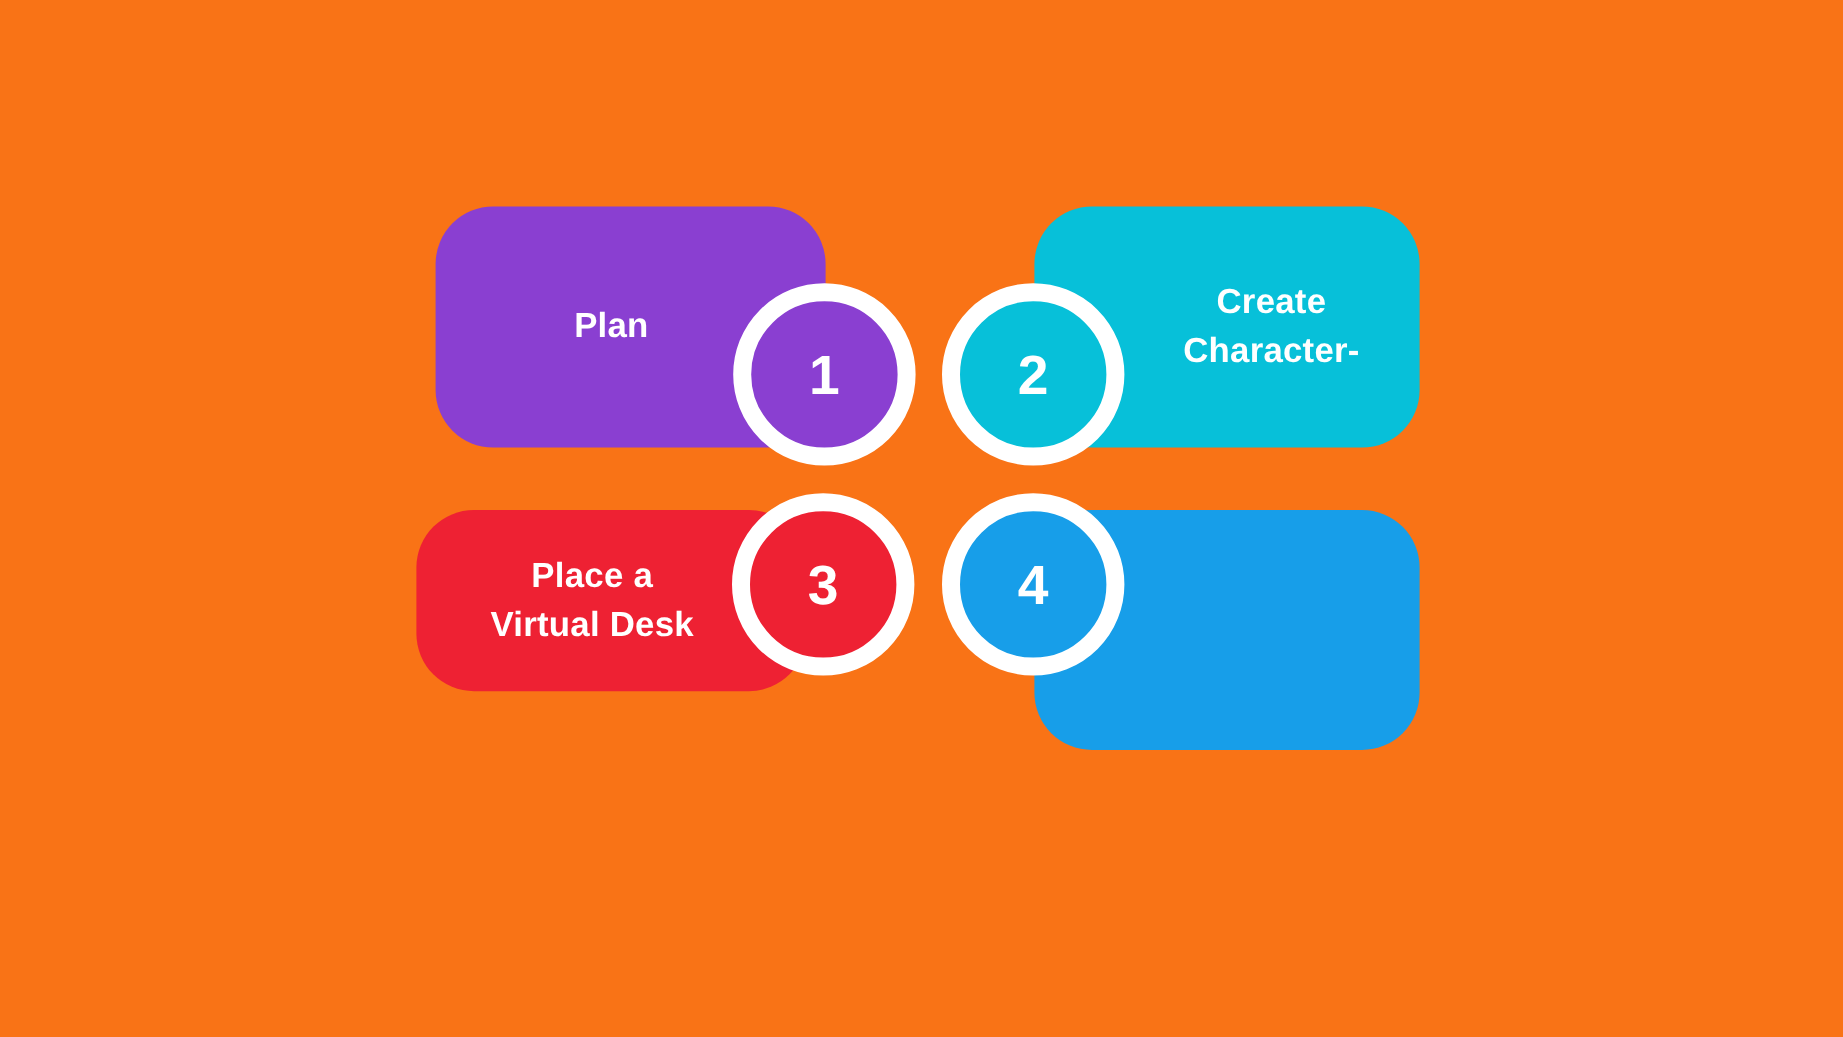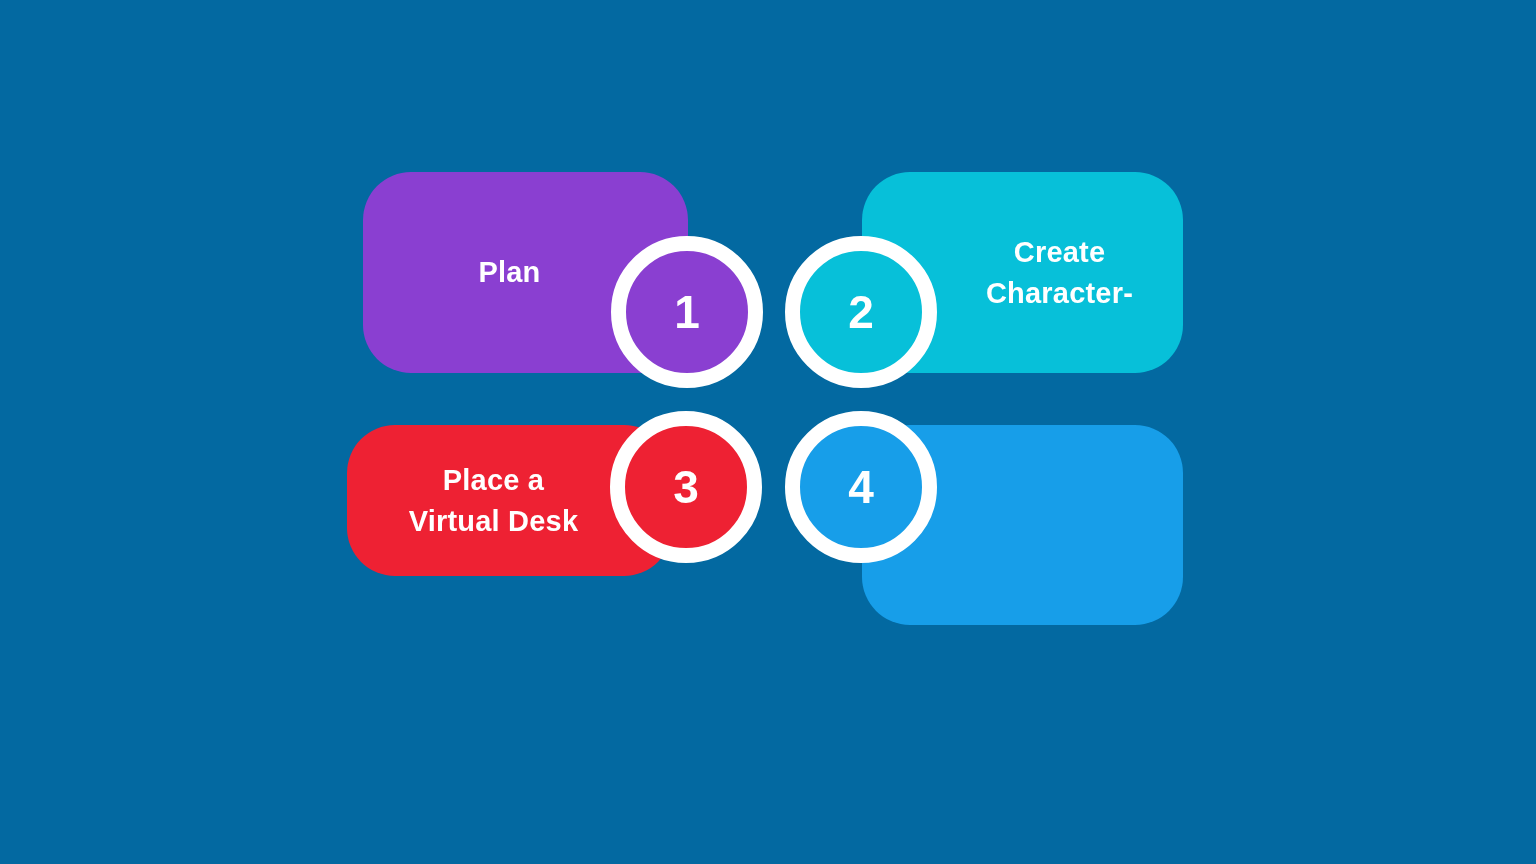--- a/index.html
+++ b/index.html
@@ -57,21 +57,21 @@
   }
   
   #badge-1 { left: 611px; top: 236px; }
   #badge-2 { left: 785px; top: 236px; }
   #badge-3 { left: 610px; top: 411px; }
   #badge-4 { left: 785px; top: 411px; }
 </style>
 </head>
 <body>
 
-<div class="canvas" style="background-color: #0369a1; text-decoration: underline;">
+<div class="canvas" style="background-color: #f97316; text-decoration: underline;">
 
   <div class="card text-left" id="card-1" style="background-color: rgb(138, 63, 209);">
     <div class="text-block">
       <div>Plan</div>
     </div>
   </div>
   <div class="badge" id="badge-1" style="background-color: rgb(138, 63, 209);">
     <span>1</span>
   </div>
 

